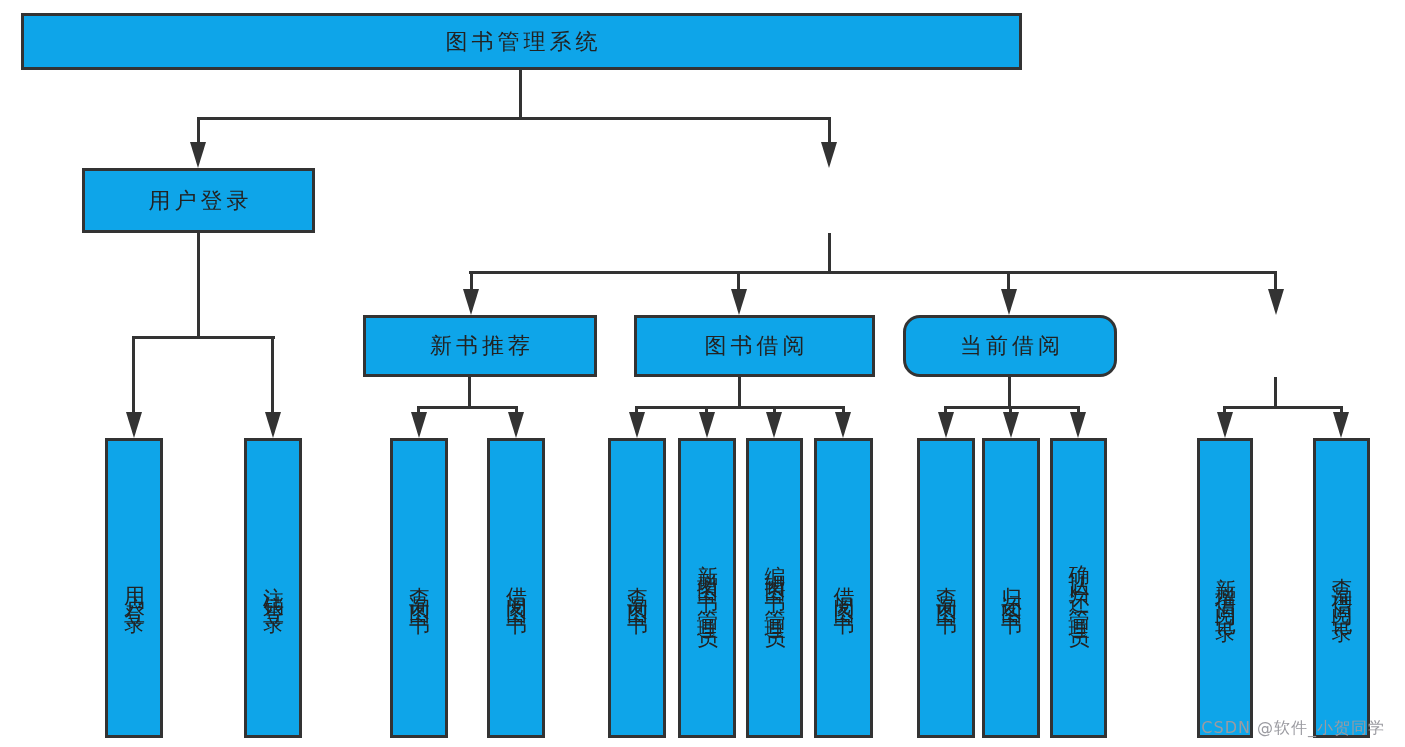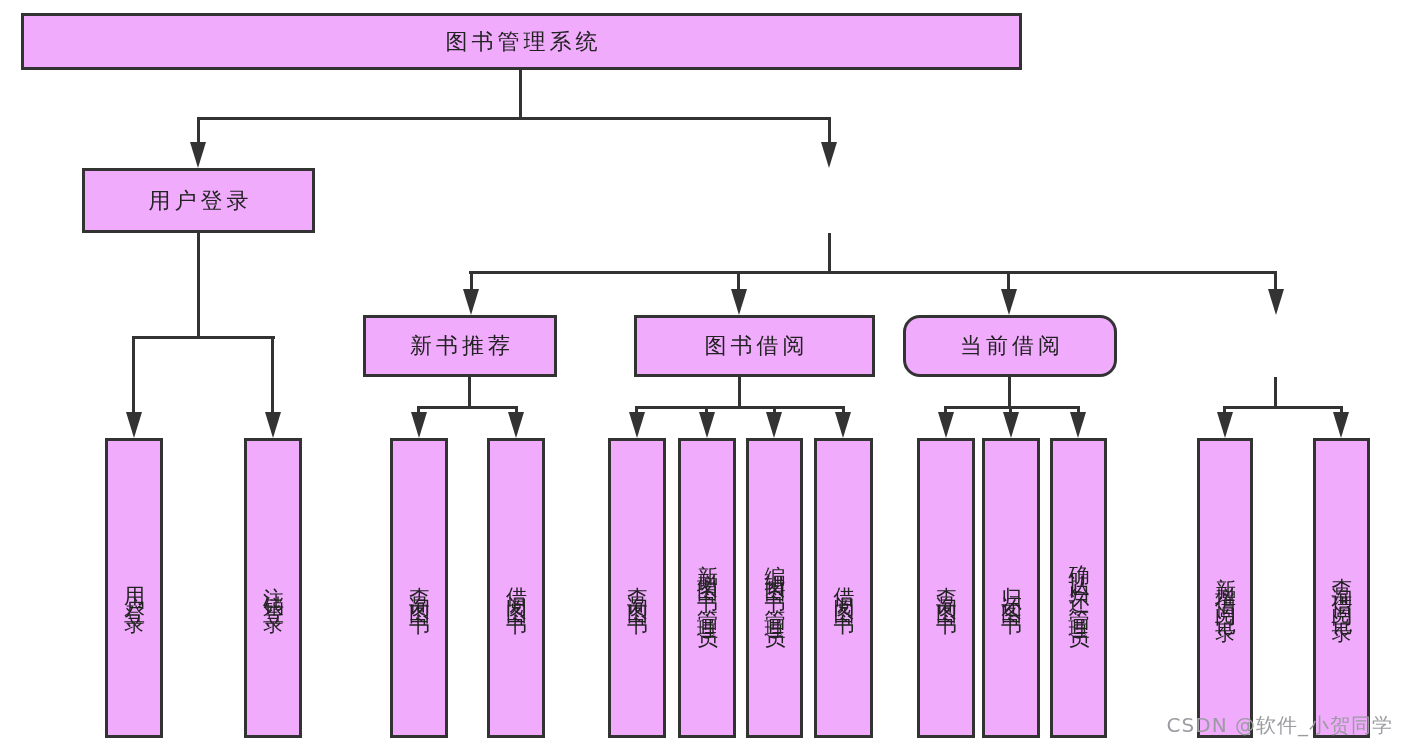--- a/index.html
+++ b/index.html
@@ -14,21 +14,21 @@
     position: relative;
     width: 1405px;
     height: 747px;
     background: var(--bg);
     font-family: "DejaVu Sans", "Liberation Sans", sans-serif;
     overflow: hidden;
   }
   .node {
     position: absolute;
     border: 3px solid var(--line);
-    background: #f0abfc;
+    background: #0ea5e9;
     display: flex;
     align-items: center;
     justify-content: center;
     color: var(--text);
   }
   .node.hlabel {
     font-size: 22px;
     letter-spacing: 4px;
     text-indent: 4px;
     white-space: nowrap;
@@ -45,23 +45,23 @@
   .hline { position: absolute; height: 3px; background: var(--line); }
   .arrow {
     position: absolute;
     width: 0; height: 0;
     border-left: 8px solid transparent;
     border-right: 8px solid transparent;
     border-top: 26px solid var(--line);
   }
   .watermark {
     position: absolute;
-    right: 12px;
+    right: 20px;
     bottom: 8px;
-    font-size: 20px;
+    font-size: 16px;
     letter-spacing: 1px;
     color: var(--wm);
     z-index: 10;
     white-space: nowrap;
   }
 </style>
 </head>
 <body>
 
 <div class="canvas">
@@ -92,21 +92,21 @@
   <div class="hline" style="left:469px; top:271px; width:808px;"></div>
   <div class="vline" style="left:470px; top:272px; height:20px;"></div>
   <div class="arrow" style="left:463px; top:289px;"></div>
   <div class="vline" style="left:737px; top:272px; height:20px;"></div>
   <div class="arrow" style="left:731px; top:289px;"></div>
   <div class="vline" style="left:1007px; top:272px; height:20px;"></div>
   <div class="arrow" style="left:1001px; top:289px;"></div>
   <div class="vline" style="left:1274px; top:272px; height:20px;"></div>
   <div class="arrow" style="left:1268px; top:289px;"></div>
 
-  <div class="node hlabel" style="left:363px; top:315px; width:194px; height:62px;">
+  <div class="node hlabel" style="left:363px; top:315px; width:234px; height:62px;">
     <span>新书推荐</span>
   </div>
   <div class="node hlabel" style="left:634px; top:315px; width:241px; height:62px;">
     <span>图书借阅</span>
   </div>
   <div class="node hlabel" style="left:903px; top:315px; width:214px; height:62px;border-radius:17px;">
     <span>当前借阅</span>
   </div>
 
   <div class="vline" style="left:468px; top:377px; height:32px;"></div>

